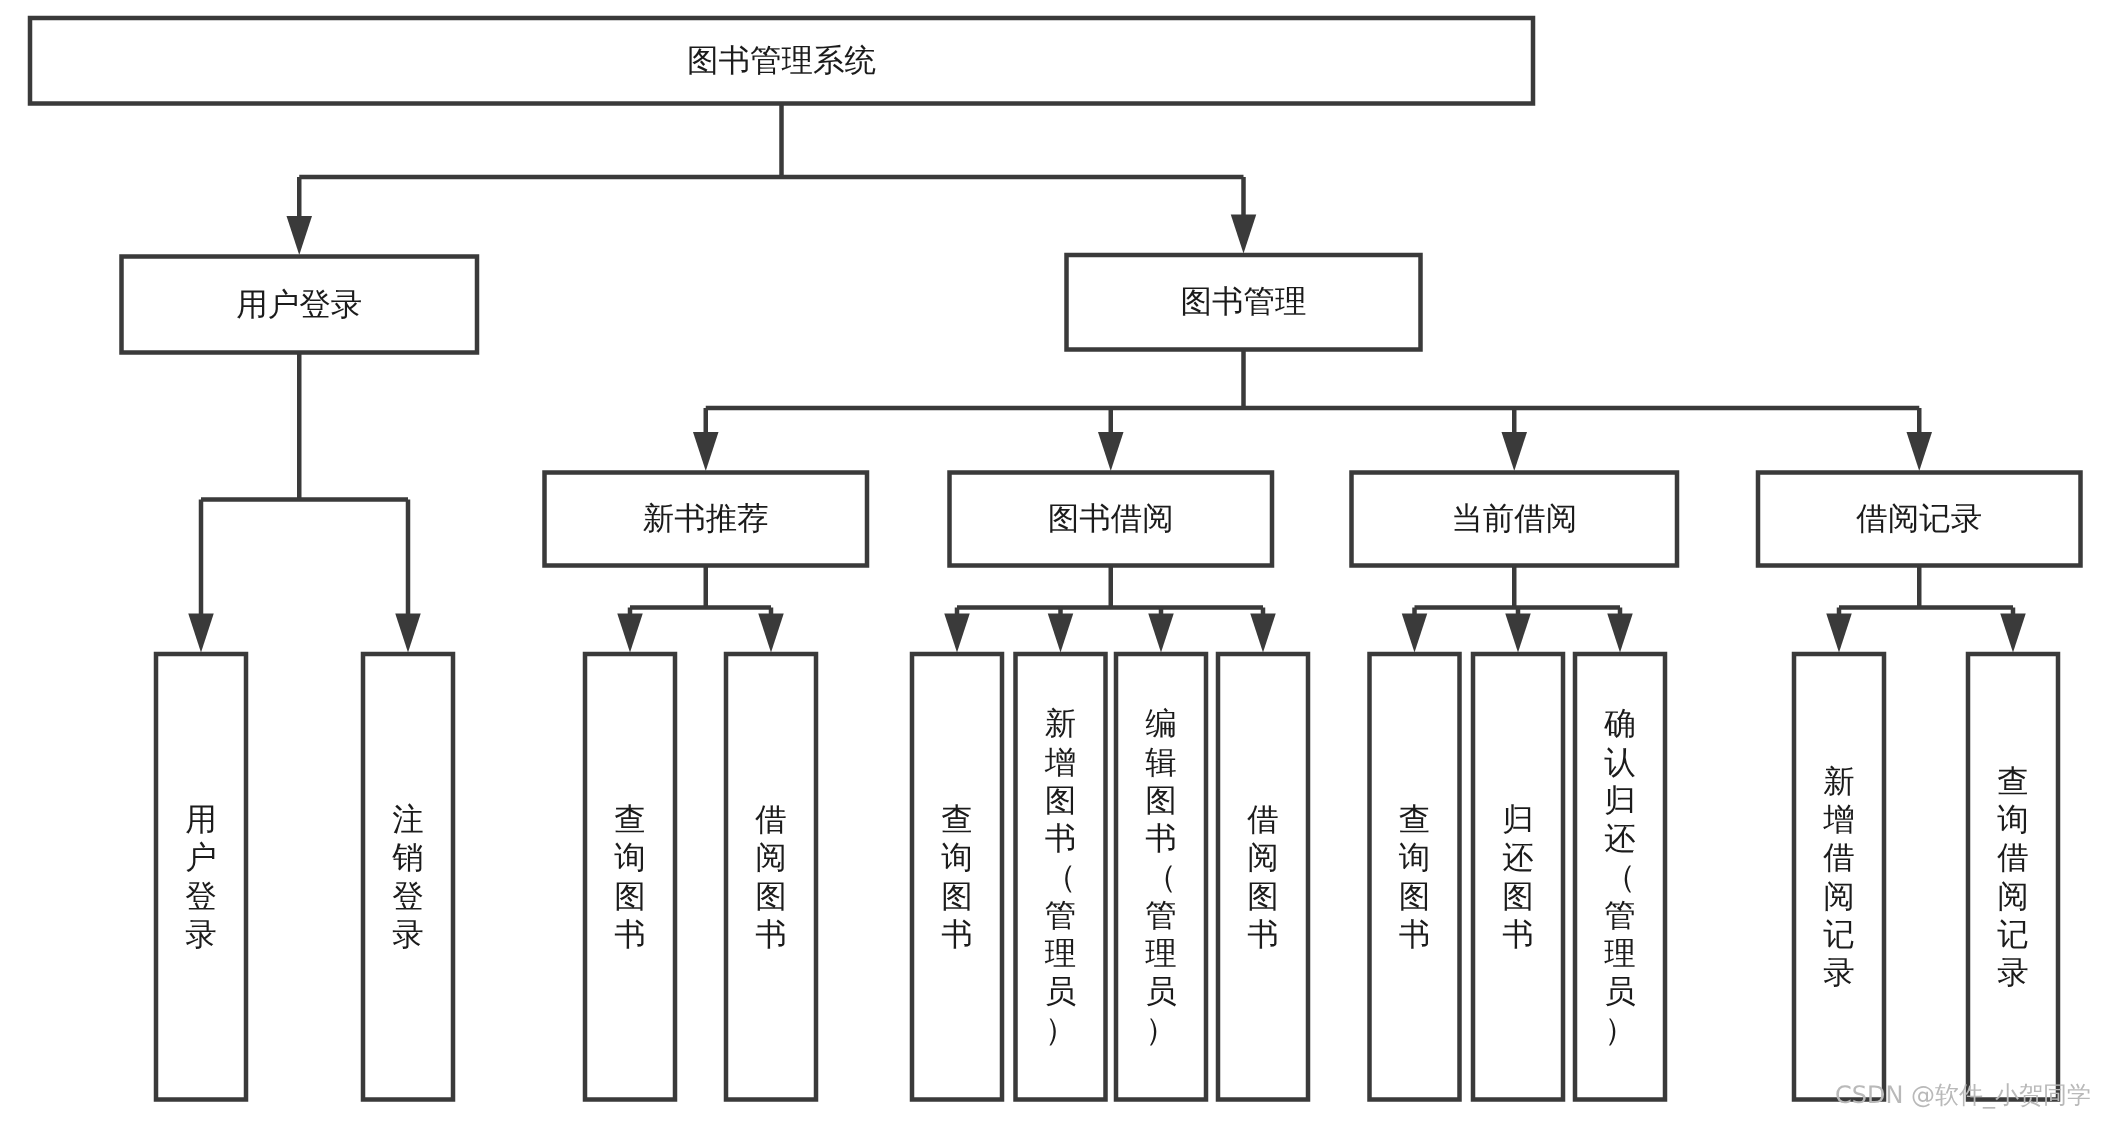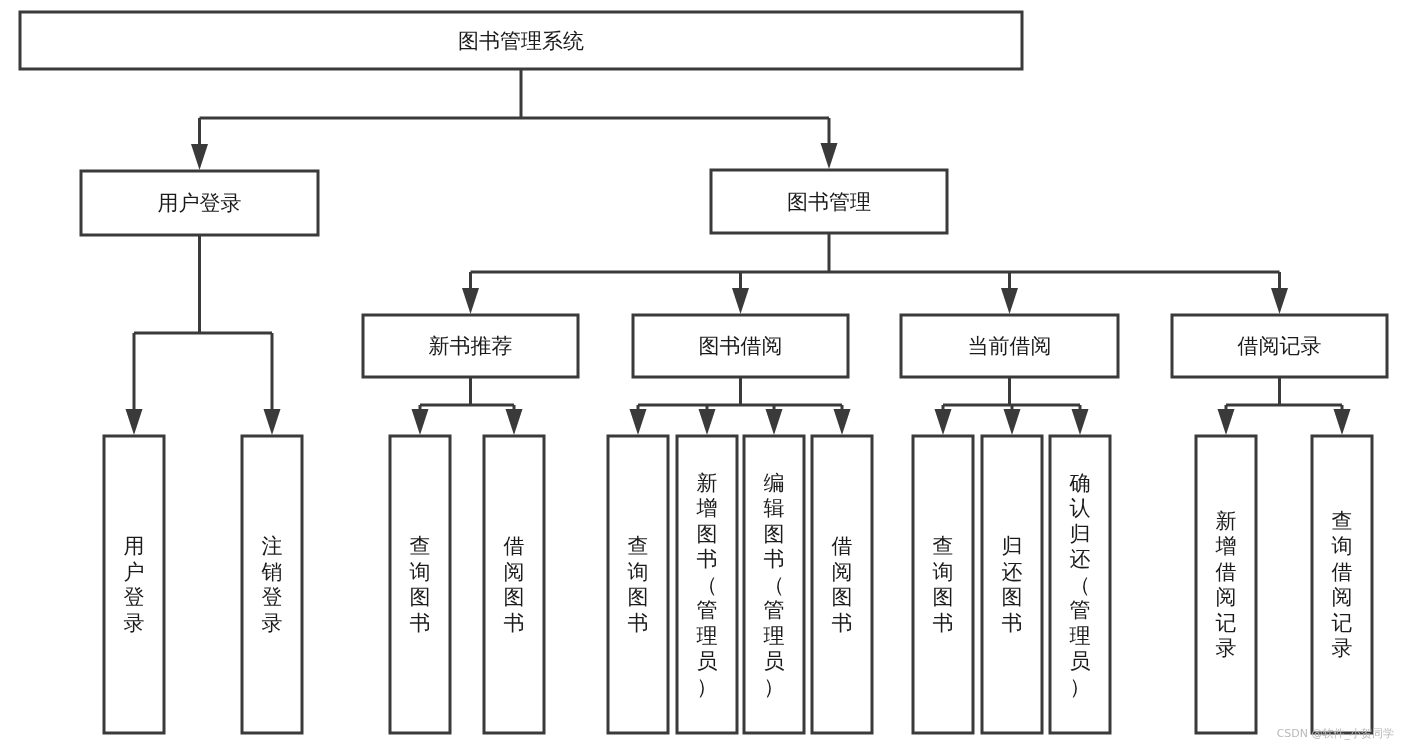--- a/index.html
+++ b/index.html
@@ -54,21 +54,21 @@
   }
   .arrow-head {
     fill: #3a3a3a;
     stroke: none;
   }
   .watermark-text {
     position: absolute;
     right: 8px;
     bottom: 6px;
     font-family: "DejaVu Sans", "Liberation Sans", sans-serif;
-    font-size: 11px;
+    font-size: 16px;
     color: #b9b9b9;
     white-space: nowrap;
     user-select: none;
   }
 </style>
 </head>
 <body>
 
 <div id="diagram-root">
   <svg class="diagram-canvas" viewBox="0 0 1405 747">

